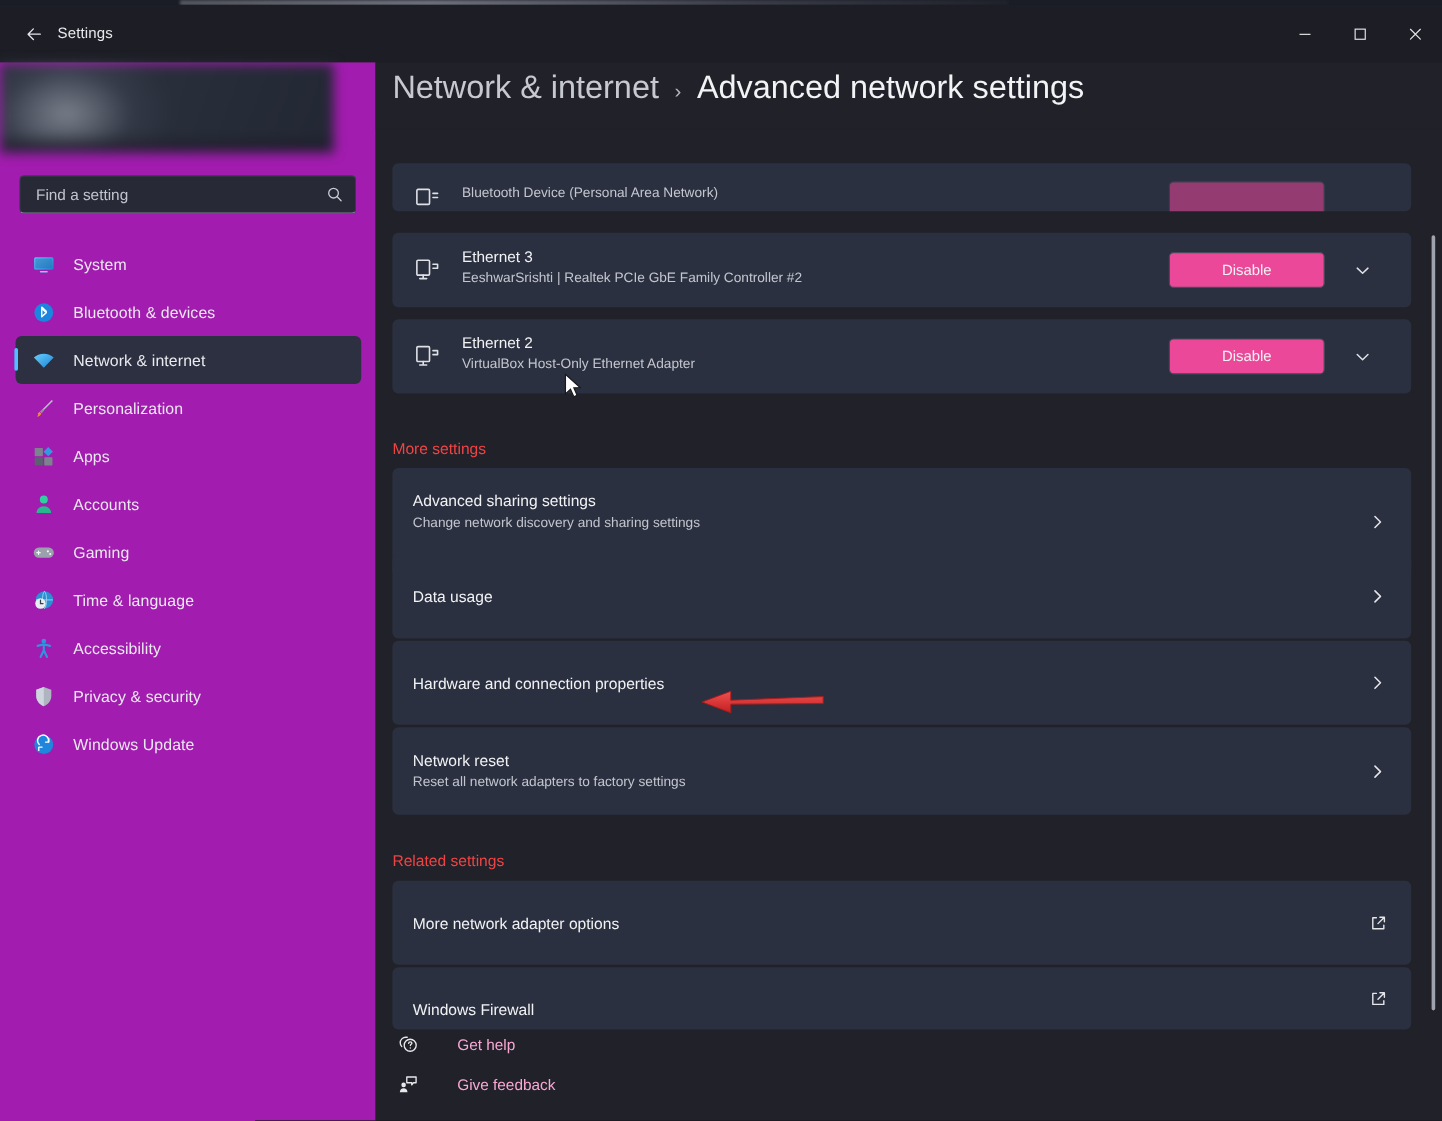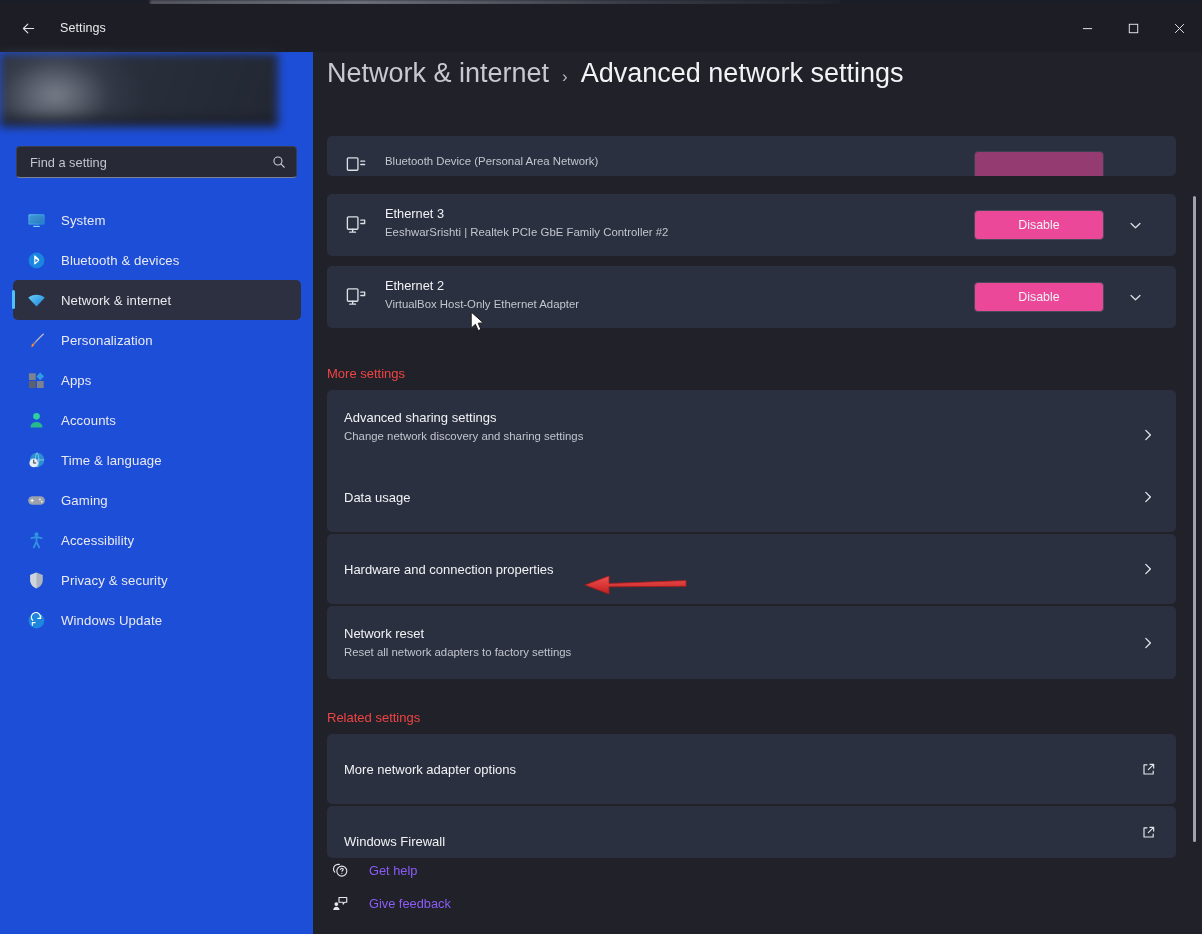--- a/index.html
+++ b/index.html
@@ -37,32 +37,31 @@
     background: #1d1e25;
     display: flex; align-items: center;
   }
   #back-btn {
     width: 40px; height: 34px; margin-left: 8px;
     display: flex; align-items: center; justify-content: center;
     border-radius: 5px;
   }
   #back-btn svg { width: 17px; height: 17px; }
   #app-title {
-    margin-left: 12px;
     font-size: 12.5px; color: #e8e9ec; letter-spacing: .1px;
   }
   #wincontrols { position: absolute; right: 0; top: 0; display: flex; height: 48px; }
   .wc { width: 46px; height: 48px; display: flex; align-items: center; justify-content: center; }
   .wc svg { width: 11px; height: 11px; }
 
   
   #sidebar {
     position: absolute; left: 0; top: 48px;
     width: 313px; height: 882px;
-    background: #1d4ed8;
+    background: #a21caf;
   }
   #profile-blur {
     position: absolute; left: 0; top: 1px; width: 278px; height: 74px;
     background:
       radial-gradient(ellipse 90px 60px at 56px 42px, rgba(190,195,205,0.50), rgba(90,96,112,0.18) 60%, rgba(40,44,58,0.02) 100%),
       linear-gradient(110deg, #2c313e 0%, #343a48 18%, #2a2f3c 42%, #262b38 70%, #222733 100%);
     filter: blur(5px);
   }
   #profile-blur::after {
     content:""; position: absolute; left: 0; top: 60px; width: 278px; height: 14px;
@@ -187,21 +186,21 @@
   }
   .ext-ico svg { width: 15px; height: 15px; }
 
   
   .foot-link {
     position: absolute; left: 14px;
     display: flex; align-items: center; height: 26px;
   }
   .foot-ico { width: 26px; display: flex; align-items: center; justify-content: center; }
   .foot-ico svg { width: 17px; height: 17px; }
-  .foot-text { margin-left: 16px; font-size: 12.8px; color: #8b5cf6; }
+  .foot-text { margin-left: 28px; font-size: 12.8px; color: #f9a8d4; }
 
   
   #scrollbar-track {
     position: absolute; right: 2px; top: 4px; width: 13px; height: 874px;
   }
   #scrollbar-thumb {
     position: absolute; right: 4px; top: 140px;
     width: 3px; height: 646px;
     background: #9fa3ad; border-radius: 2px;
   }
@@ -335,39 +334,39 @@
               <circle cx="10" cy="5.6" r="3.5" fill="#2fcf9e"></circle>
               <path d="M3.6 17.4c0-3.6 2.9-5.9 6.4-5.9s6.4 2.3 6.4 5.9z" fill="#25b98d"></path>
             </svg>
           </span>
           <span class="nav-label">Accounts</span>
         </div>
 
         <div class="nav-item">
           <span class="nav-ico">
             <svg viewBox="0 0 20 20">
+              <rect x="1.2" y="5.6" width="17.6" height="9" rx="4.5" fill="#9aa1ad"></rect>
+              <path d="M5.4 8.6v3M3.9 10.1h3" stroke="#f2f4f7" stroke-width="1.05" stroke-linecap="round"></path>
+              <circle cx="13.6" cy="8.9" r=".95" fill="#f2f4f7"></circle>
+              <circle cx="15.6" cy="11.2" r=".95" fill="#f2f4f7"></circle>
+            </svg>
+          </span>
+          <span class="nav-label">Gaming</span>
+        </div>
+
+        <div class="nav-item">
+          <span class="nav-ico">
+            <svg viewBox="0 0 20 20">
               <circle cx="10.6" cy="9.4" r="7.6" fill="#2b8fd4"></circle>
               <path d="M3.2 9.4h14.8M10.6 1.8c2.4 2.2 2.4 13 0 15.2M10.6 1.8c-2.4 2.2-2.4 13 0 15.2" fill="none" stroke="#9fd3f0" stroke-width=".8"></path>
               <circle cx="7.1" cy="12.6" r="4.6" fill="#e9edf2"></circle>
               <path d="M7.1 9.6v3h2.2" fill="none" stroke="#33414f" stroke-width="1.1" stroke-linecap="round"></path>
             </svg>
           </span>
           <span class="nav-label">Time &amp; language</span>
-        </div>
-
-        <div class="nav-item">
-          <span class="nav-ico">
-            <svg viewBox="0 0 20 20">
-              <rect x="1.2" y="5.6" width="17.6" height="9" rx="4.5" fill="#9aa1ad"></rect>
-              <path d="M5.4 8.6v3M3.9 10.1h3" stroke="#f2f4f7" stroke-width="1.05" stroke-linecap="round"></path>
-              <circle cx="13.6" cy="8.9" r=".95" fill="#f2f4f7"></circle>
-              <circle cx="15.6" cy="11.2" r=".95" fill="#f2f4f7"></circle>
-            </svg>
-          </span>
-          <span class="nav-label">Gaming</span>
         </div>
 
         <div class="nav-item">
           <span class="nav-ico">
             <svg viewBox="0 0 20 20">
               <circle cx="10" cy="3.4" r="2.1" fill="#2f93e0"></circle>
               <path d="M10 6.2v6M10 6.2L4.6 7.6M10 6.2l5.4 1.4M10 11.4l-2.8 5.9M10 11.4l2.8 5.9" stroke="#2f93e0" stroke-width="1.9" stroke-linecap="round" fill="none"></path>
             </svg>
           </span>
           <span class="nav-label">Accessibility</span>

